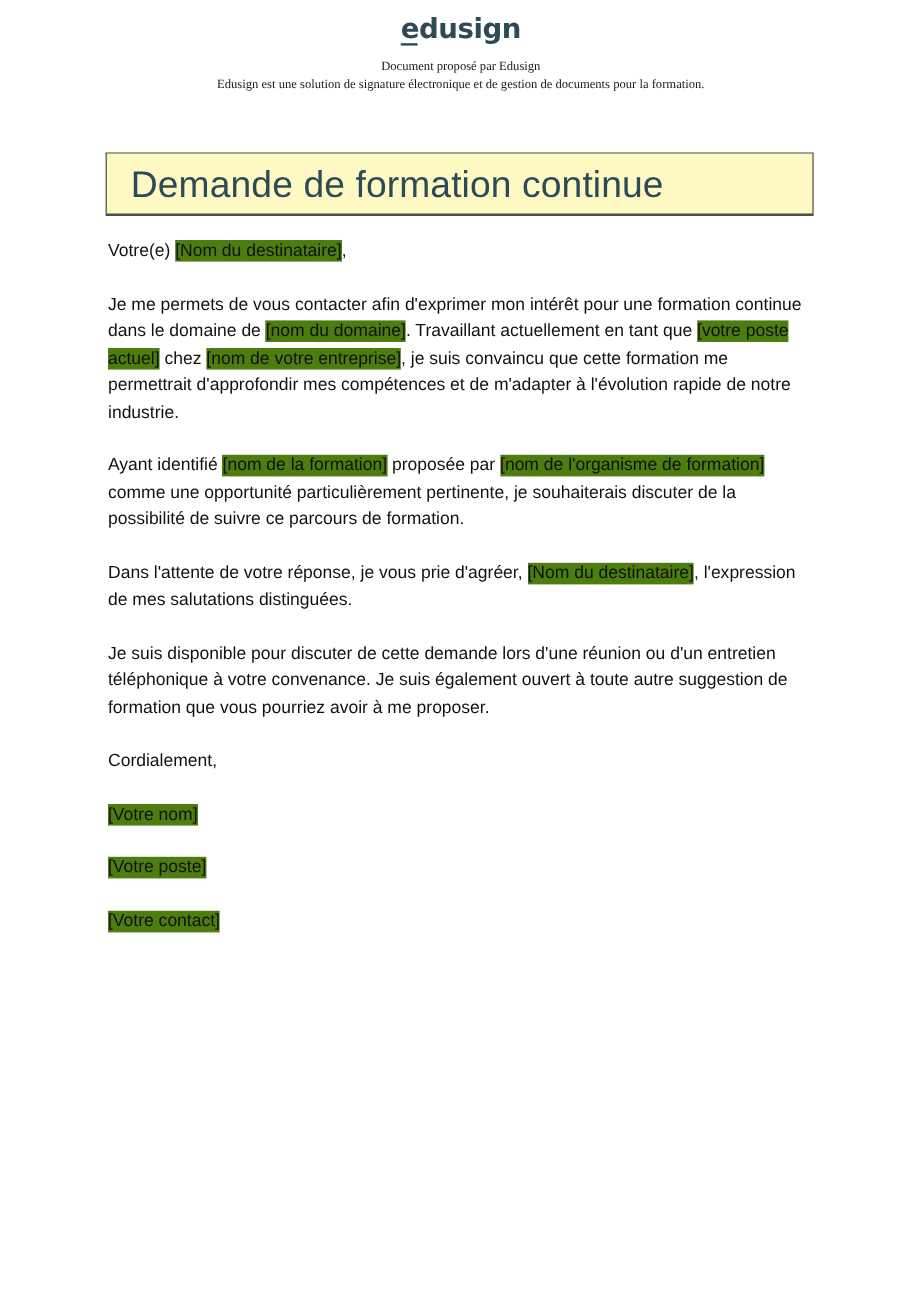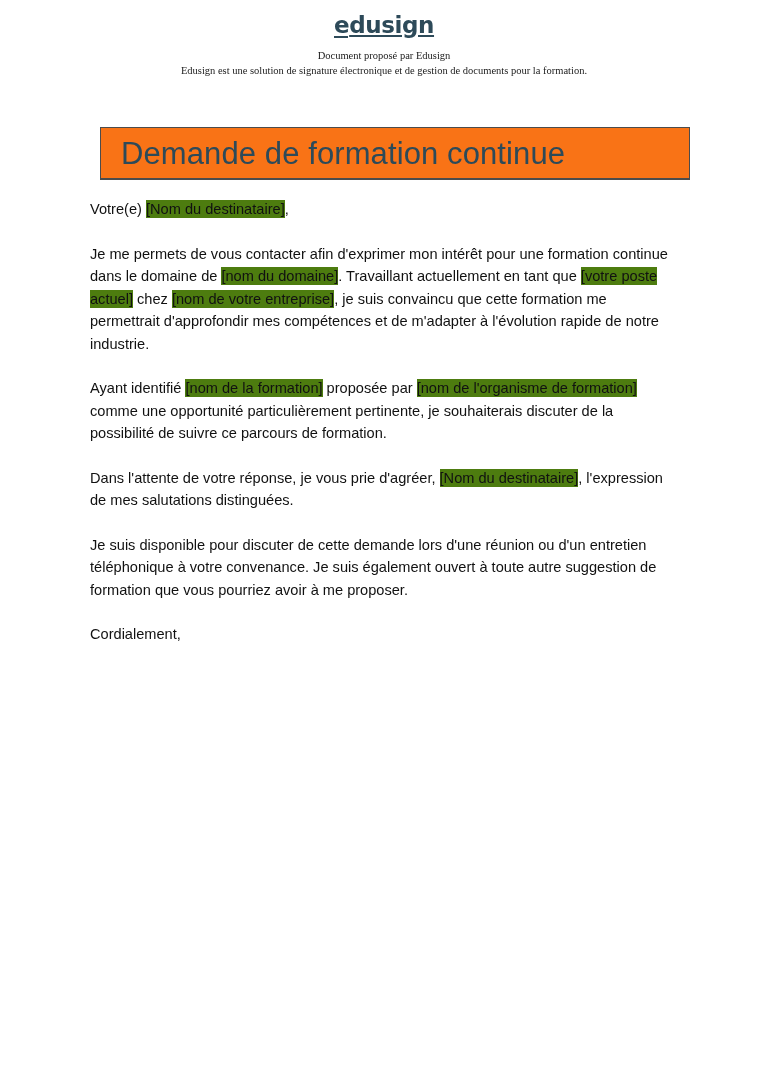--- a/index.html
+++ b/index.html
@@ -31,21 +31,20 @@
   }
   .brand-logo {
     display: inline-block;
     font-family: "DejaVu Sans", sans-serif;
     font-size: 23px;
     font-weight: 600;
     letter-spacing: -0.4px;
     color: #2d4a59;
     line-height: 1;
     position: relative;
-    text-decoration: underline;
   }
   .brand-logo .logo-e {
     position: relative;
     display: inline-block;
   }
   .brand-logo .logo-e::after {
     content: "";
     position: absolute;
     left: 0;
     right: 1px;
@@ -64,28 +63,28 @@
   }
   .brand-blurb div { white-space: nowrap; }
   .brand-link {
     color: #2244cc;
     text-decoration: underline;
   }
 
   
   .title-box {
     position: absolute;
-    left: 100px;
+    left: 88px;
     top: 127px;
     width: 590px;
     height: 53px;
     box-sizing: border-box;
     border: 1px solid #4c4c4c;
     border-bottom-width: 2px;
-    background: #f97316;
+    background: #fef9c3;
     display: flex;
     align-items: center;
   }
   .title-text {
     font-family: "Liberation Sans", sans-serif;
     font-size: 31px;
     font-weight: 400;
     color: #2d4a59;
     letter-spacing: 0.1px;
     padding-left: 20px;
@@ -151,16 +150,21 @@
     <p><span>Je me permets de vous contacter afin d'exprimer mon intérêt pour une formation continue dans le domaine de </span><span class="hl">[nom du domaine]</span><span>. Travaillant actuellement en tant que </span><span class="hl">[votre poste actuel]</span><span> chez </span><span class="hl">[nom de votre entreprise]</span><span>, je suis convaincu que cette formation me permettrait d'approfondir mes compétences et de m'adapter à l'évolution rapide de notre industrie.</span></p>
 
     <p><span>Ayant identifié </span><span class="hl">[nom de la formation]</span><span> proposée par </span><span class="hl">[nom de l'organisme de formation]</span><span> comme une opportunité particulièrement pertinente, je souhaiterais discuter de la possibilité de suivre ce parcours de formation.</span></p>
 
     <p><span>Dans l'attente de votre réponse, je vous prie d'agréer, </span><span class="hl">[Nom du destinataire]</span><span>, l'expression de mes salutations distinguées.</span></p>
 
     <p>Je suis disponible pour discuter de cette demande lors d'une réunion ou d'un entretien téléphonique à votre convenance. Je suis également ouvert à toute autre suggestion de formation que vous pourriez avoir à me proposer.</p>
 
     <p>Cordialement,</p>
 
+    <div class="sig-block">
+      <p class="sig-line"><span class="hl">[Votre nom]</span></p>
+      <p class="sig-line"><span class="hl">[Votre poste]</span></p>
+      <p class="sig-line"><span class="hl">[Votre contact]</span></p>
+    </div>
 
   </div>
 
 </div>
 
 </body></html>

